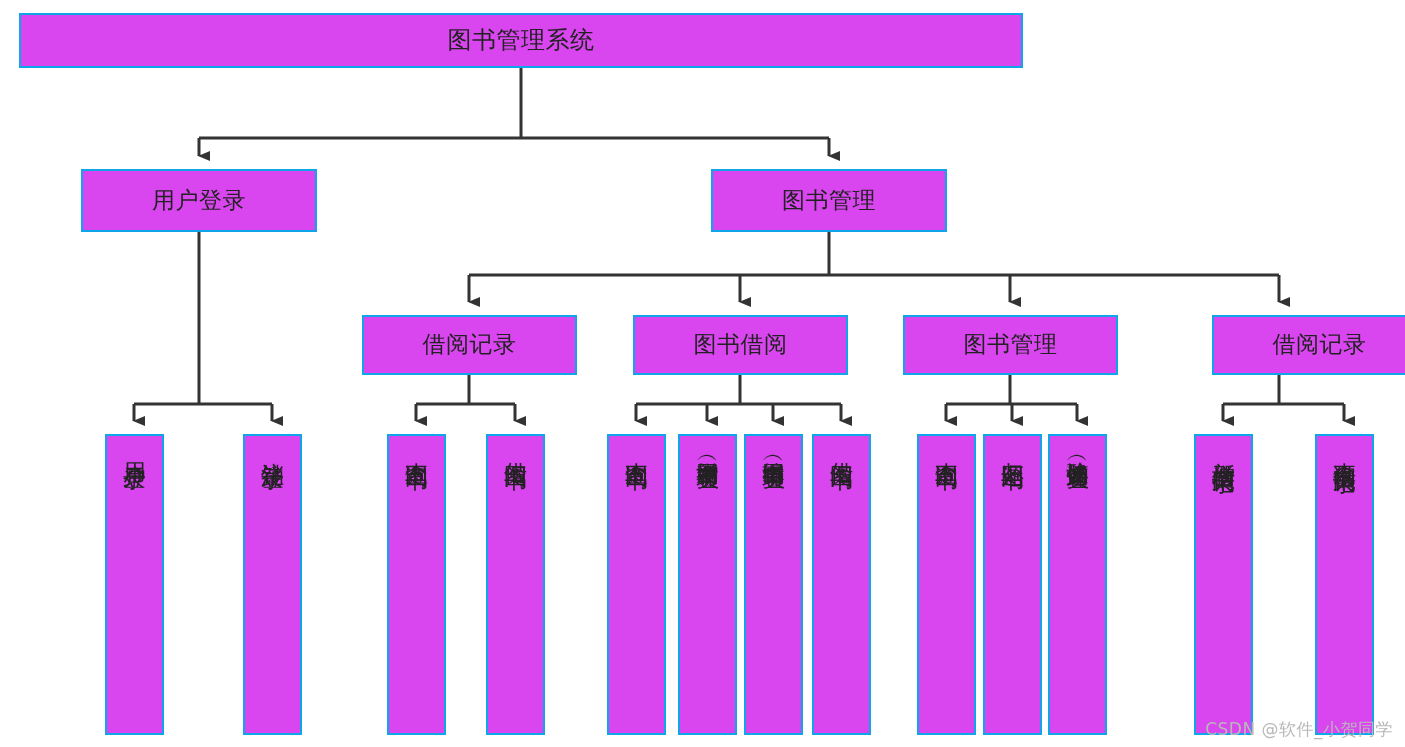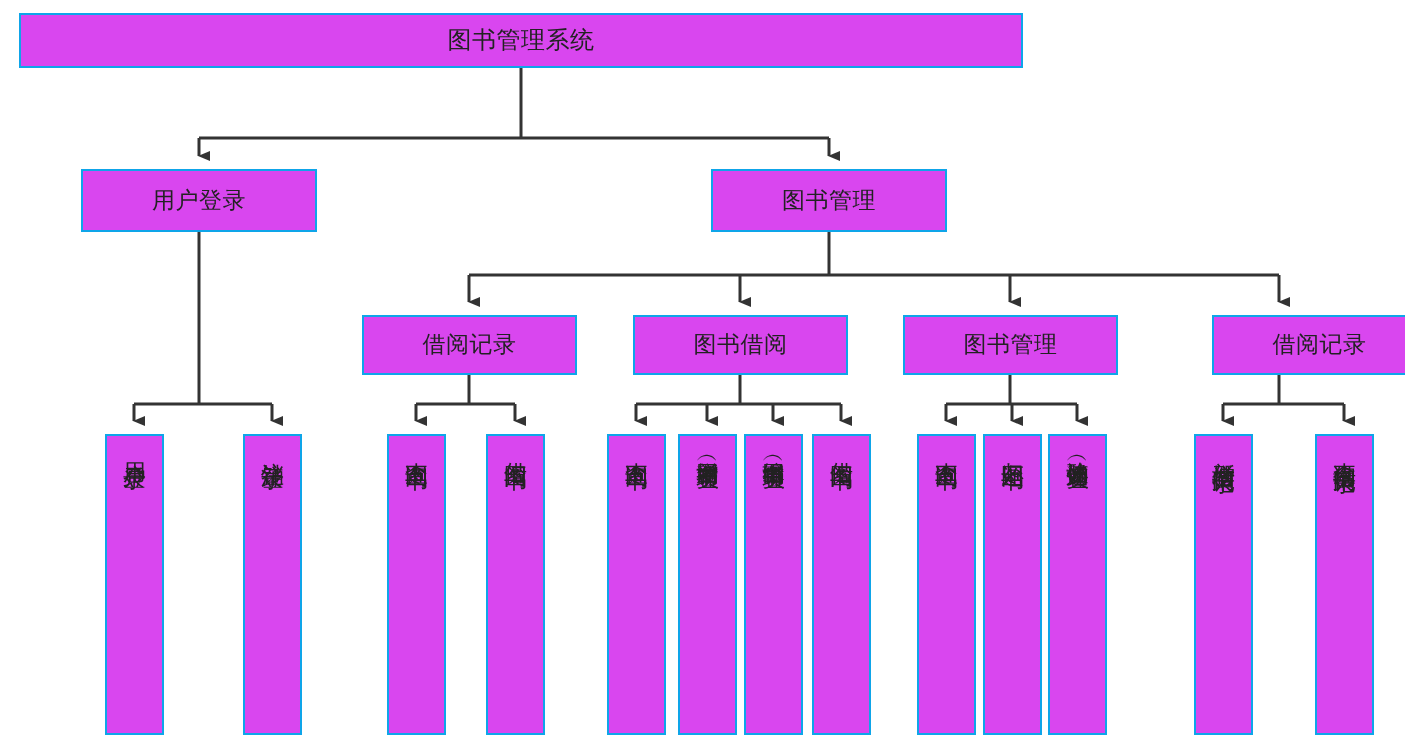--- a/index.html
+++ b/index.html
@@ -189,13 +189,14 @@
         <span class="node-label">确认归还（管理员）</span>
       </div>
       <div class="node-box vert leaf" style="left: 1194px; top: 434px; width: 59px; height: 301px;">
         <span class="node-label">新增借阅记录</span>
       </div>
       <div class="node-box vert leaf" style="left: 1315px; top: 434px; width: 59px; height: 301px;">
         <span class="node-label">查询借阅记录</span>
       </div>
     </div>
 
+  <div id="watermark">CSDN @软件_小贺同学</div>
 </div>
 
 </body></html>

